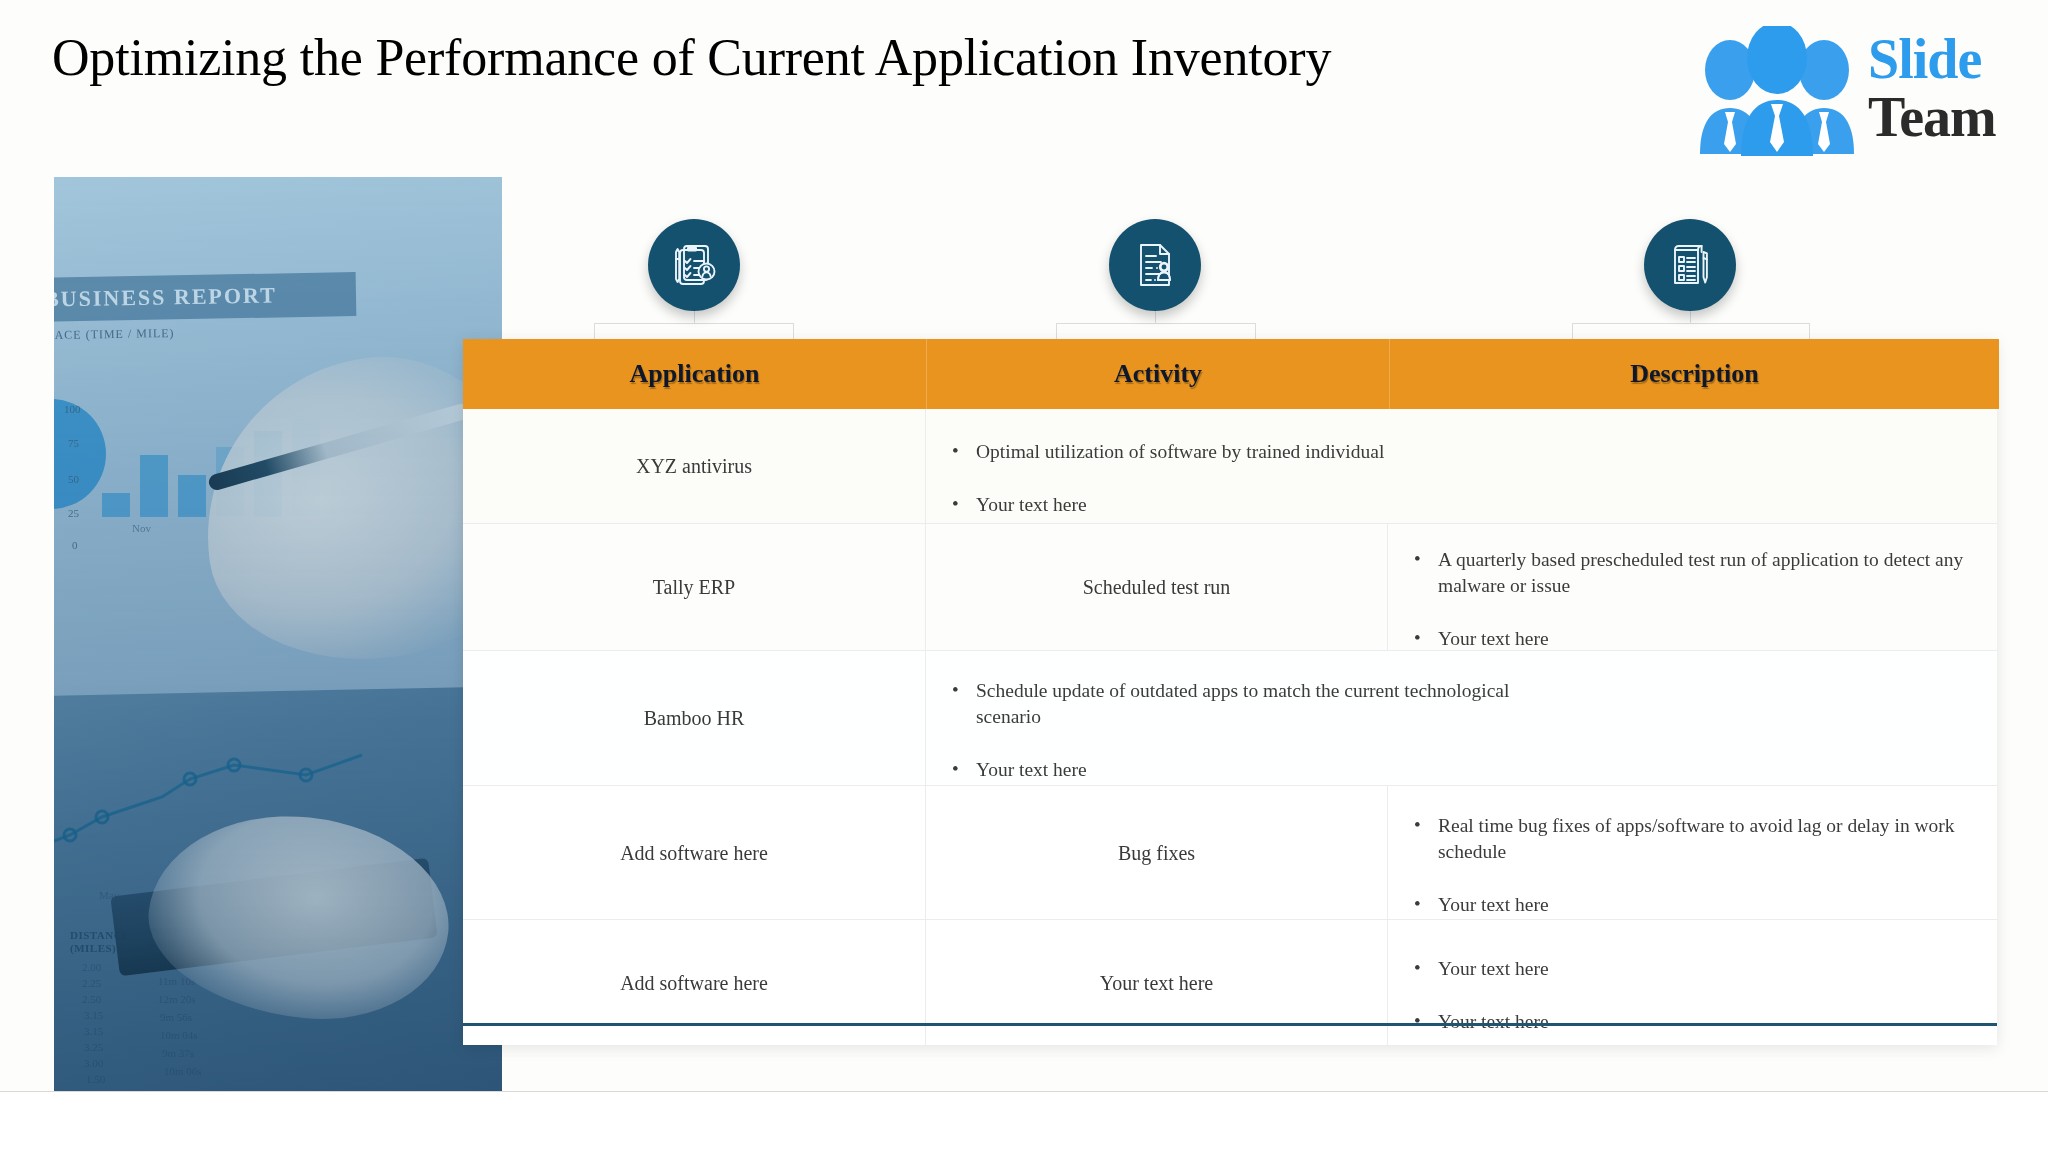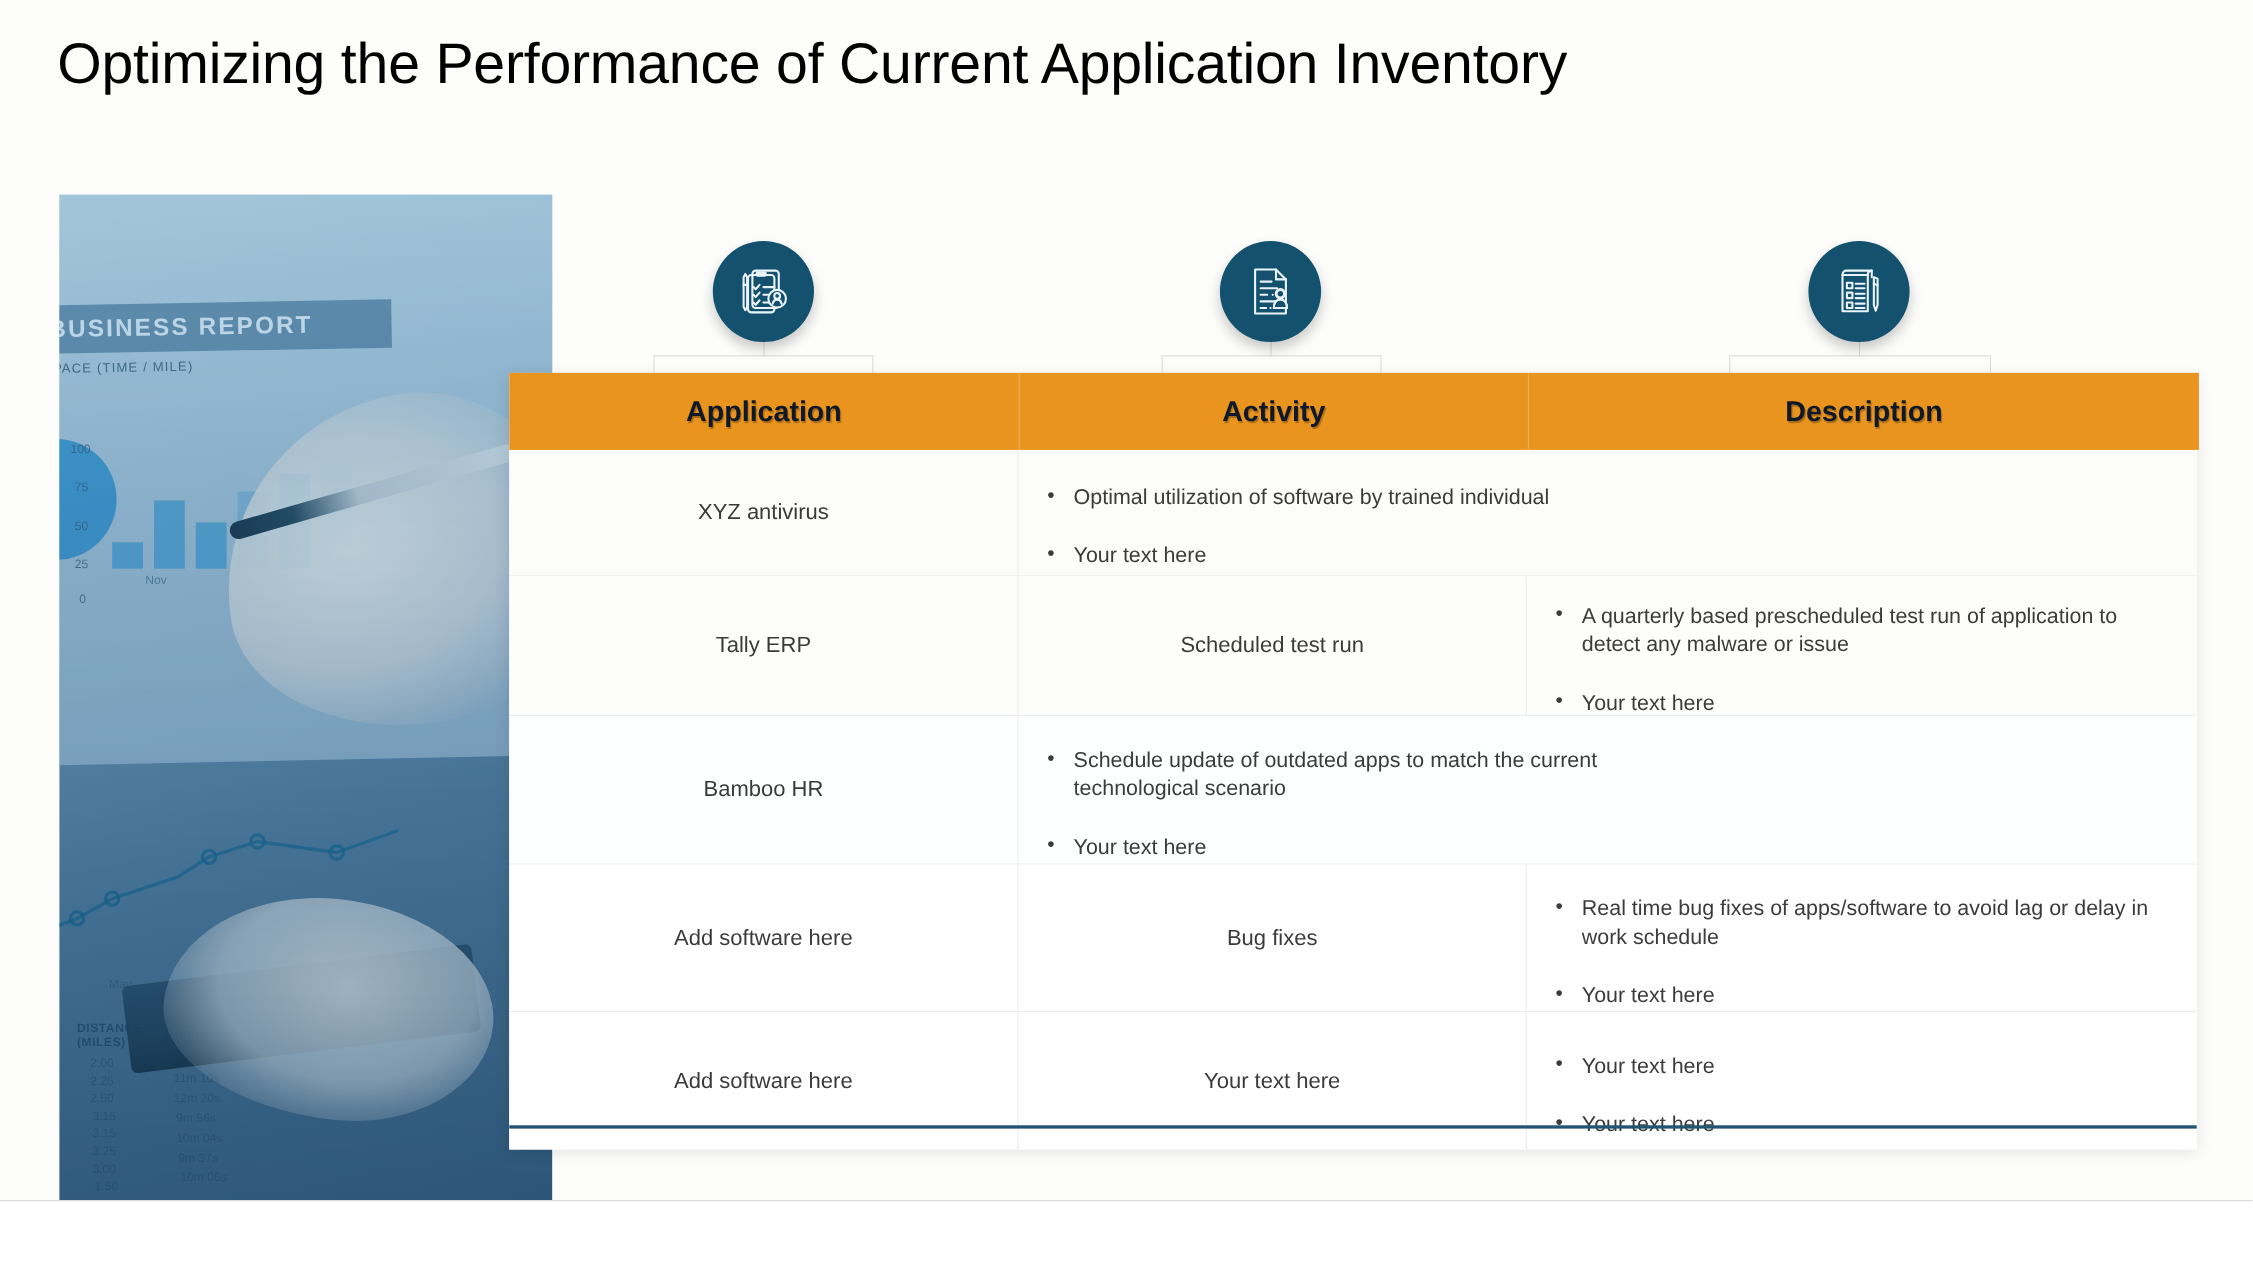--- a/index.html
+++ b/index.html
@@ -7,20 +7,21 @@
     width:2048px;height:1152px;
     background:#ffffff;
     font-family:"Liberation Sans", sans-serif;
     overflow:hidden;
     position:relative;
   }
   .slide{
     position:absolute;left:0;top:0;width:2048px;height:1092px;
     background:#fdfefb;
     overflow:hidden;
+    font-family:Liberation Serif, serif;
   }
   .slide-bottom-rule{
     position:absolute;left:0;top:1091px;width:2048px;height:2px;
     background:#d9d9d9;
   }
 
   
   .page-title{
     position:absolute;left:52px;top:28px;
     font-size:52px;line-height:60px;
@@ -212,20 +213,40 @@
     background:#1f5570;
   }
 </style>
 </head>
 <body>
 
 <div class="slide">
 
   <div class="page-title">Optimizing the Performance of Current Application Inventory</div>
 
+  <div class="logo">
+    <div class="people">
+      <svg width="170" height="130" viewBox="0 0 170 130">
+
+        <ellipse cx="38" cy="44" rx="25" ry="30" fill="#3aa0ee"></ellipse>
+        <path d="M8 128 C8 96 20 82 38 82 C56 82 68 96 68 128 Z" fill="#3aa0ee"></path>
+        <path d="M33 86 L43 86 L40 96 L44 118 L38 126 L32 118 L36 96 Z" fill="#ffffff"></path>
+
+        <ellipse cx="132" cy="44" rx="25" ry="30" fill="#3aa0ee"></ellipse>
+        <path d="M102 128 C102 96 114 82 132 82 C150 82 162 96 162 128 Z" fill="#3aa0ee"></path>
+        <path d="M127 86 L137 86 L134 96 L138 118 L132 126 L126 118 L130 96 Z" fill="#ffffff"></path>
+
+        <ellipse cx="85" cy="32" rx="30" ry="36" fill="#2e9ced"></ellipse>
+        <path d="M49 130 C49 92 63 74 85 74 C107 74 121 92 121 130 Z" fill="#2e9ced"></path>
+        <path d="M79 78 L91 78 L87 90 L92 116 L85 126 L78 116 L83 90 Z" fill="#ffffff"></path>
+      </svg>
+    </div>
+    <div class="word-slide">Slide</div>
+    <div class="word-team">Team</div>
+  </div>
 
   <div class="photo">
     <div class="ph-sheet"></div>
     <div class="ph-bar-title">
       <span>BUSINESS REPORT</span>
     </div>
     <div class="ph-axis-label">PACE (TIME / MILE)</div>
 
     <div class="ph-donut"></div>
 

